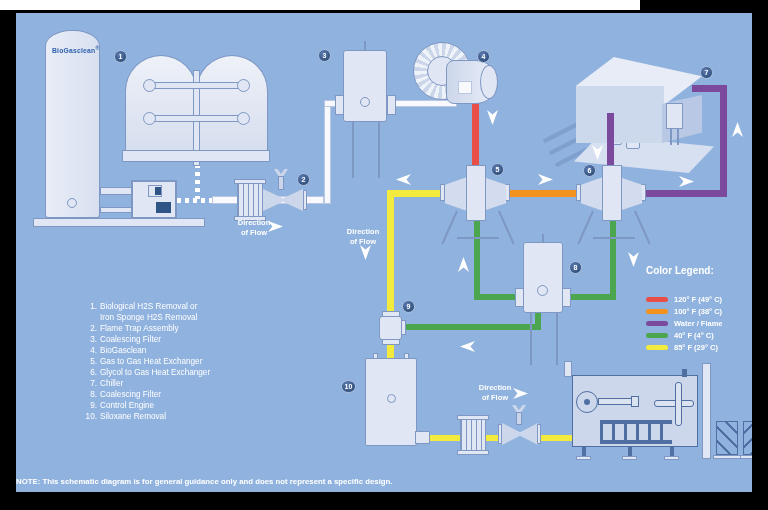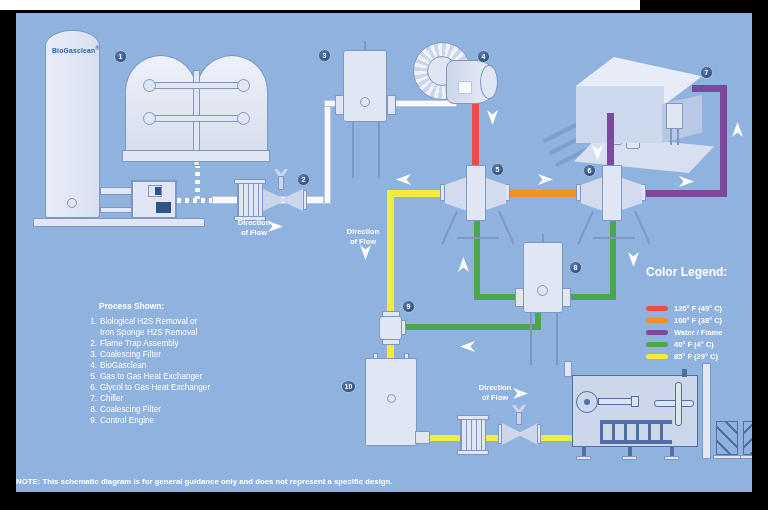--- a/index.html
+++ b/index.html
@@ -28,21 +28,21 @@
         border-bottom:none;border-radius:36px 36px 0 0}
   .bowtie{background:#cdd7ec;clip-path:polygon(0 0,50% 42%,100% 0,100% 100%,50% 58%,0 100%)}
   .chev{background:#cdd7ec;clip-path:polygon(0 0,25% 0,50% 55%,75% 0,100% 0,58% 100%,42% 100%)}
   .cone-l{background:#d3dcee;clip-path:polygon(100% 0,100% 100%,0 76%,0 24%)}
   .cone-r{background:#d3dcee;clip-path:polygon(0 0,0 100%,100% 76%,100% 24%)}
   .hatch{width:64px;height:4px;background:#7a98ca;border-radius:2px;transform:rotate(-27deg);opacity:.75}
   .brand{color:var(--brand,#2f5fae);font-size:6.8px;font-weight:bold;letter-spacing:.2px}
   .ptitle{font-weight:bold;font-size:8.4px;color:#fff;margin:0 0 5px 19px}
   .prow{display:flex;font-size:8.2px;color:#fff;line-height:11px}
   .pnum{width:17px;text-align:right;margin-right:3px;flex:none}
-  .ltitle{font-weight:bold;font-size:12px;color:#fff;margin-bottom:23px}
+  .ltitle{font-weight:bold;font-size:10px;color:#fff;margin-bottom:17px}
   .lrow{display:flex;align-items:center;height:12px}
   .lsw{width:22px;height:5px;border-radius:2.5px;margin-right:6px;flex:none}
   .ltext{color:#fff;font-size:7.5px;font-weight:bold;white-space:nowrap}
   .sw0{background:var(--red)}.sw1{background:var(--orange)}.sw2{background:var(--purple)}
   .sw3{background:var(--green)}.sw4{background:var(--yellow)}
   .schem{border:1.5px solid var(--schem,#4f6fa3);background:transparent}
   .schemfill{background:var(--schem,#4f6fa3)}
   #note{left:0;right:0;bottom:6px;text-align:left;color:#fff;font-size:7.8px;font-weight:bold}
 </style>
 </head>
@@ -199,21 +199,20 @@
   <div class="abs" style="left:584px;top:407px;width:72px;height:24px;border-top:4px solid var(--schem);border-bottom:4px solid var(--schem);background:repeating-linear-gradient(90deg,var(--schem) 0 3px,transparent 3px 12px)"></div>
   <div class="abs schemfill" style="left:666px;top:356px;width:5px;height:8px"></div>
 
   <div class="abs eq" style="left:686px;top:350px;width:9px;height:96px"></div>
   <div class="abs schem" style="left:700px;top:408px;width:22px;height:34px;background:repeating-linear-gradient(45deg,transparent 0 8px,var(--schem) 8px 10px)"></div>
   <div class="abs eq" style="left:697px;top:442px;width:28px;height:4px"></div>
   <div class="abs schem" style="left:727px;top:408px;width:22px;height:34px;background:repeating-linear-gradient(-45deg,transparent 0 8px,var(--schem) 8px 10px)"></div>
   <div class="abs eq" style="left:724px;top:442px;width:28px;height:4px"></div>
 
   <div class="abs" style="left:64px;top:288px;width:190px">
-    <div class="ptitle">Process Shown:</div>
     <div class="prow">
         <span class="pnum">1.</span>
         <span>Biological H2S Removal or</span>
       </div>
     <div class="prow">
         <span class="pnum"></span>
         <span>Iron Sponge H2S Removal</span>
       </div>
     <div class="prow">
         <span class="pnum">2.</span>
@@ -239,20 +238,24 @@
         <span class="pnum">7.</span>
         <span>Chiller</span>
       </div>
     <div class="prow">
         <span class="pnum">8.</span>
         <span>Coalescing Filter</span>
       </div>
     <div class="prow">
         <span class="pnum">9.</span>
         <span>Control Engine</span>
+      </div>
+    <div class="prow">
+        <span class="pnum">10.</span>
+        <span>Siloxane Removal</span>
       </div>
   </div>
 
   <div class="abs" style="left:630px;top:252px;width:110px">
     <div class="ltitle">Color Legend:</div>
     <div class="lrow">
         <span class="lsw sw0"></span>
         <span class="ltext">120° F (49° C)</span>
       </div>
     <div class="lrow">

